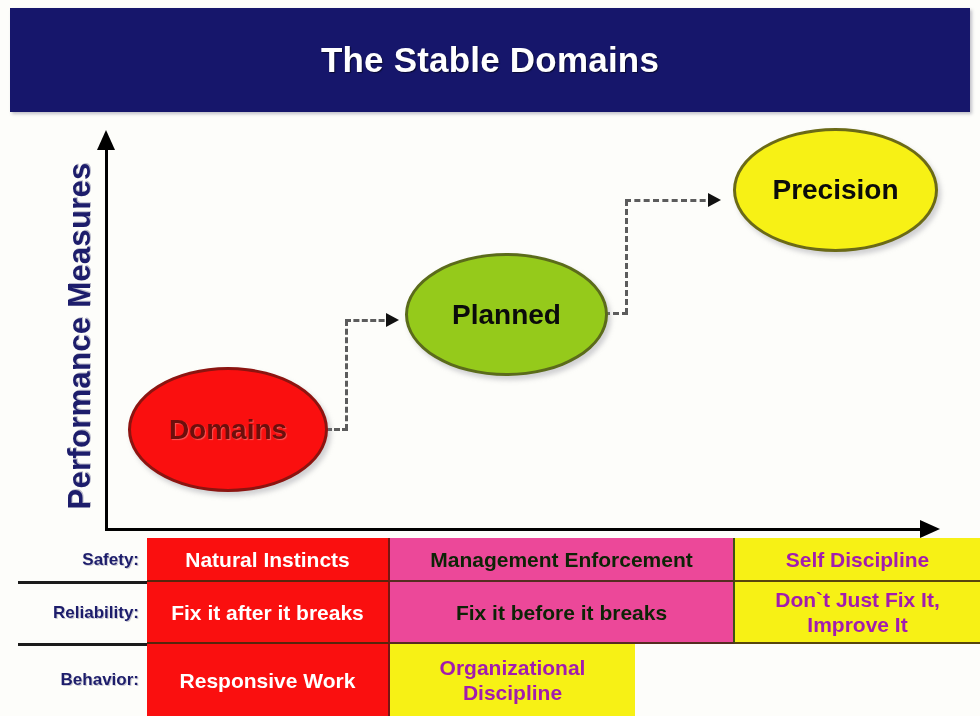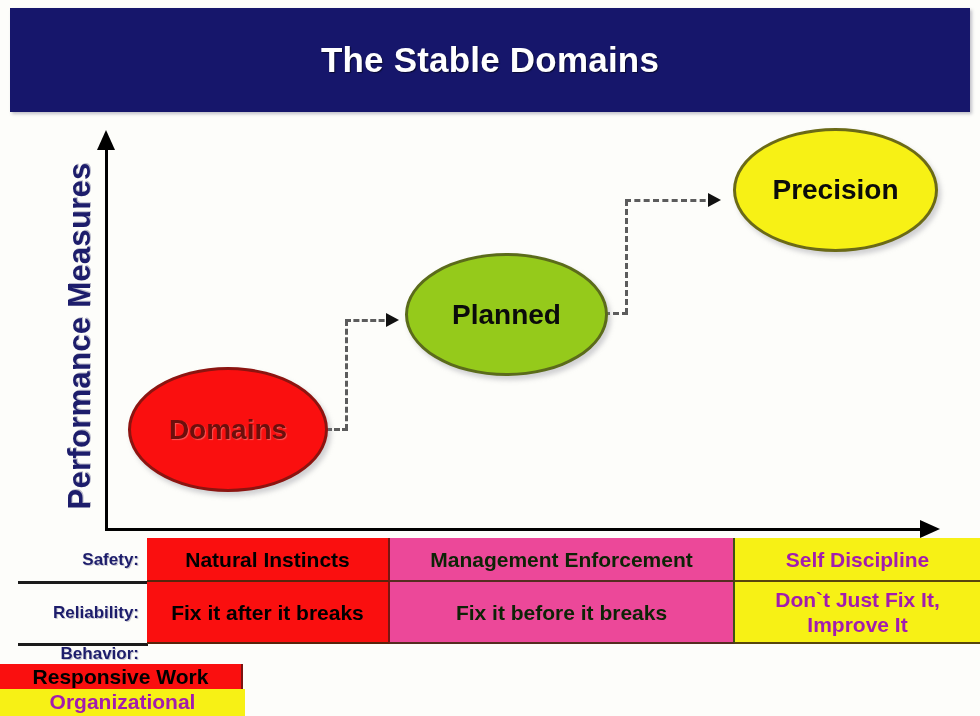--- a/index.html
+++ b/index.html
@@ -177,21 +177,21 @@
     height: 178px;
   }
   .matrix-row {
     position: absolute;
     left: 0;
     width: 980px;
     display: flex;
   }
   #matrix-row-0 { top: 0px;  height: 44px; }
   #matrix-row-1 { top: 44px; height: 62px; }
-  #matrix-row-2 { top: 106px; height: 72px; flex-direction: column; }
+  #matrix-row-2 { top: 106px; height: 72px; }
 
   .row-label {
     width: 147px;
     box-sizing: border-box;
     padding-right: 8px;
     display: flex;
     align-items: center;
     justify-content: flex-end;
     color: #1d1d6b;
     font-weight: bold;
@@ -205,21 +205,21 @@
     justify-content: center;
     text-align: center;
     font-weight: bold;
     font-size: 21px;
     line-height: 25px;
     padding: 0 6px;
   }
   .cell.col-red {
     width: 243px;
     background: #fa0f0f;
-    color: #000000;
+    color: #ffffff;
     border-right: 2px solid #7a1512;
   }
   .cell.col-green {
     width: 345px;
     background: #ec4899;
     color: #0d2406;
     border-right: 2px solid #3f5312;
   }
   .cell.col-yellow {
     width: 245px;

